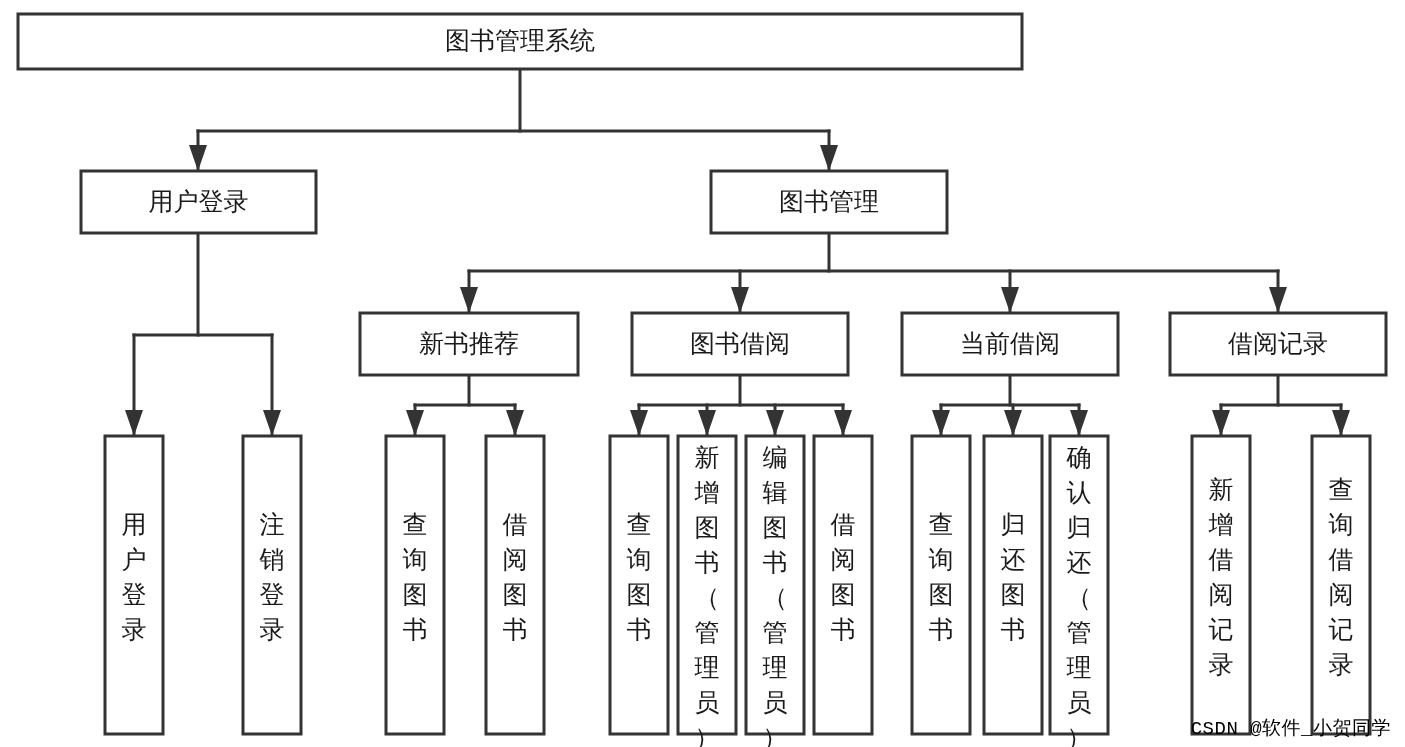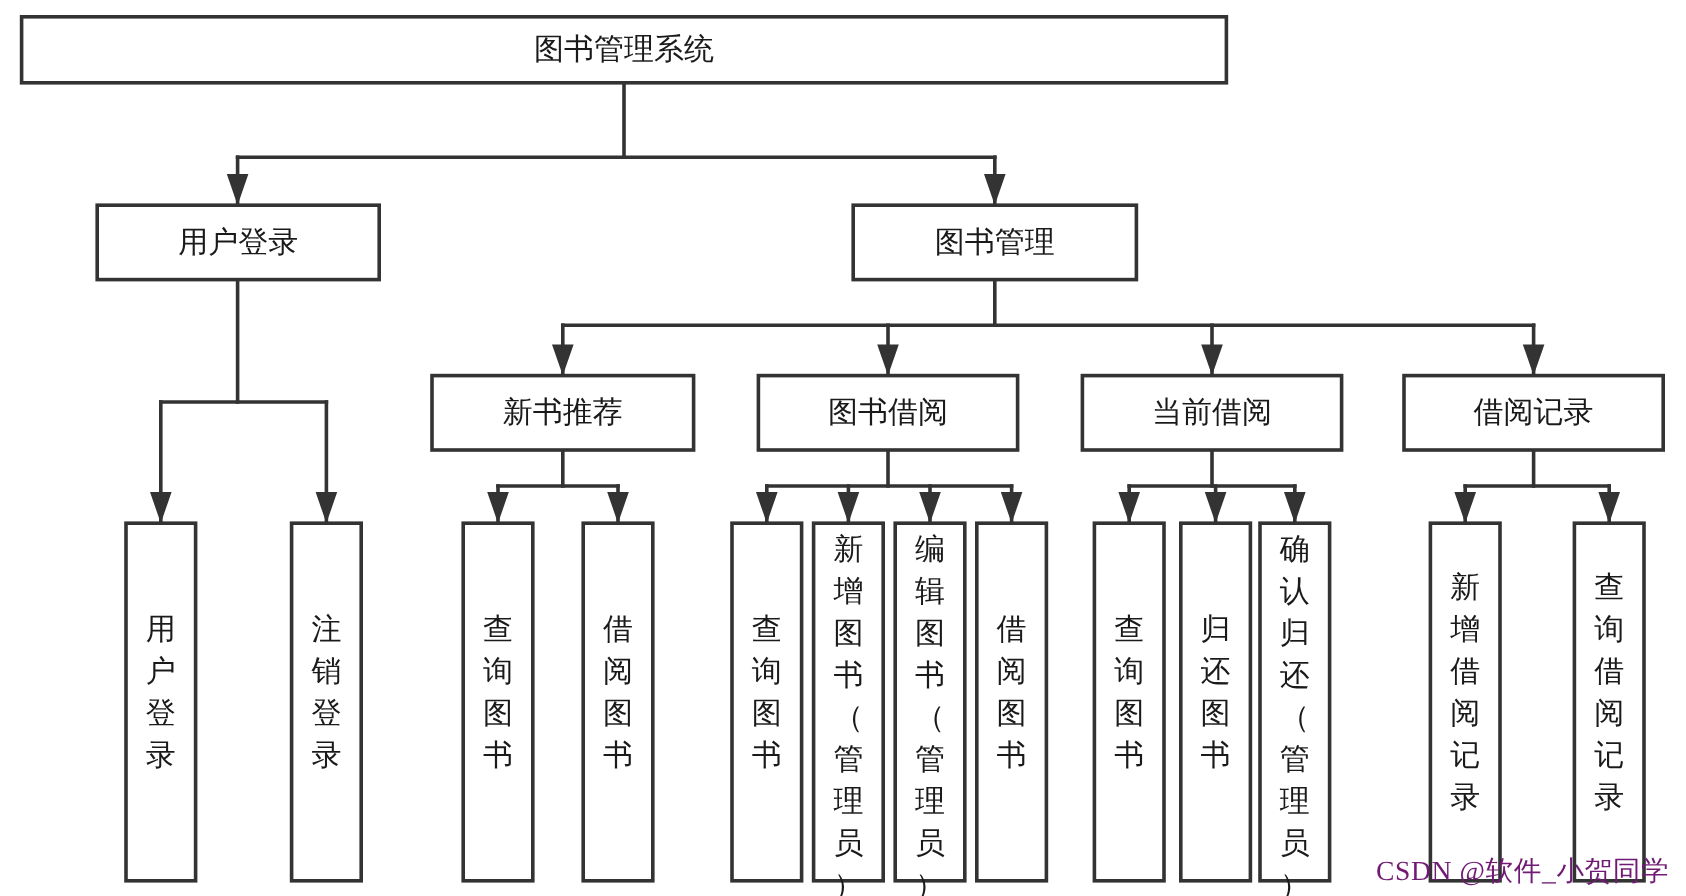--- a/index.html
+++ b/index.html
@@ -44,23 +44,23 @@
     stroke-linecap: square;
   }
   .arrow-head {
     fill: #333333;
     stroke: none;
   }
   .watermark {
     position: absolute;
     right: 14px;
     bottom: 6px;
-    font-family: Liberation Serif, serif;
-    font-size: 23px;
-    color: #701a75;
+    font-family: Liberation Mono, monospace;
+    font-size: 19px;
+    color: #000000;
     letter-spacing: 0.5px;
     white-space: nowrap;
     pointer-events: none;
   }
 </style>
 </head>
 <body>
 
 <svg id="diagram" viewBox="0 0 1405 747" xmlns="http://www.w3.org/2000/svg">
   <g id="links-layer">

